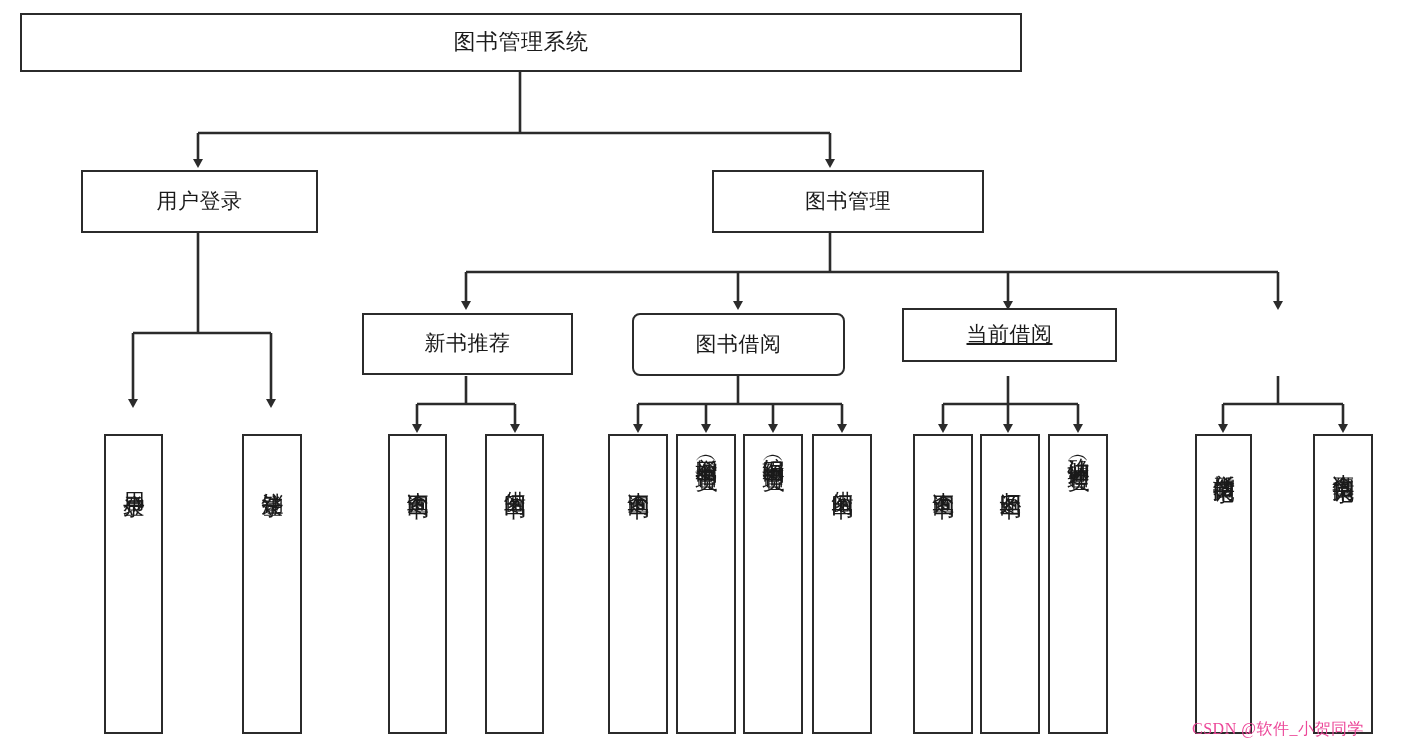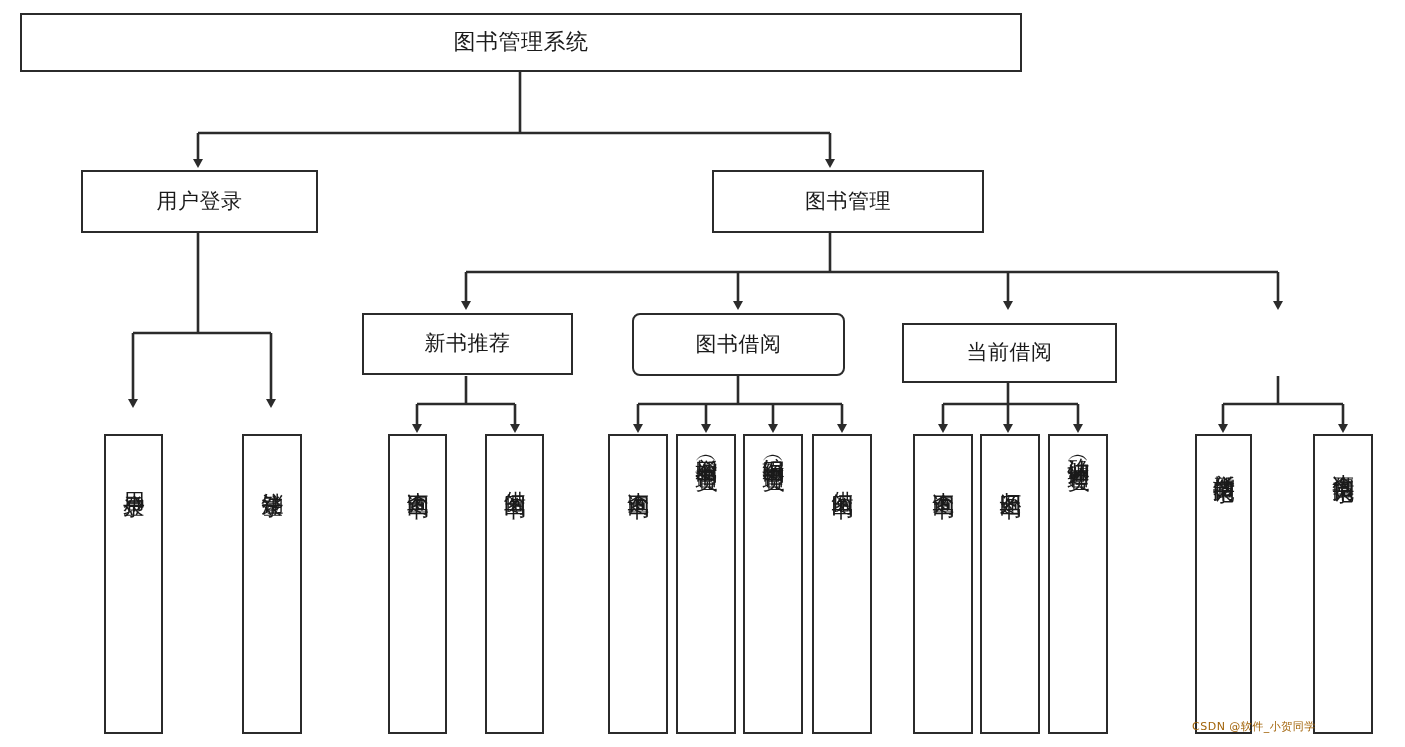--- a/index.html
+++ b/index.html
@@ -62,24 +62,25 @@
     white-space: nowrap;
   }
   .node.vertical.mid .label {
     margin-top: 36px;
   }
   .node.vertical.tall .label {
     margin-top: 2px;
   }
   .watermark {
     position: absolute;
-    font-size: 11px;
-    color: #a16207;
+    font-size: 16px;
+    color: #ec4899;
     white-space: nowrap;
     letter-spacing: 0.5px;
+    font-family: Liberation Serif, serif;
   }
 </style>
 </head>
 <body>
 
 <div id="canvas">
 
   <svg id="edges" viewBox="0 0 1405 747" xmlns="http://www.w3.org/2000/svg">
     <defs>
       <marker id="arrow" markerWidth="9" markerHeight="10" refX="1" refY="5" orient="auto" markerUnits="userSpaceOnUse">
@@ -140,21 +141,21 @@
   <div class="node horizontal" style="left:712px; top:170px; width:272px; height:63px;">
     <span class="label">图书管理</span>
   </div>
 
   <div class="node horizontal" style="left:362px; top:313px; width:211px; height:62px;">
     <span class="label">新书推荐</span>
   </div>
   <div class="node horizontal" style="left:632px; top:313px; width:213px; height:63px;border-radius:8px;">
     <span class="label">图书借阅</span>
   </div>
-  <div class="node horizontal" style="left:902px; top:323px; width:215px; height:60px;">
+  <div class="node horizontal" style="left:902px; top:308px; width:215px; height:54px;text-decoration:underline;">
     <span class="label">当前借阅</span>
   </div>
 
   <div class="node vertical mid" style="left:104px; top:434px; width:59px; height:300px;">
     <span class="label">用户登录</span>
   </div>
   <div class="node vertical mid" style="left:242px; top:434px; width:60px; height:300px;">
     <span class="label">注销登录</span>
   </div>
 

